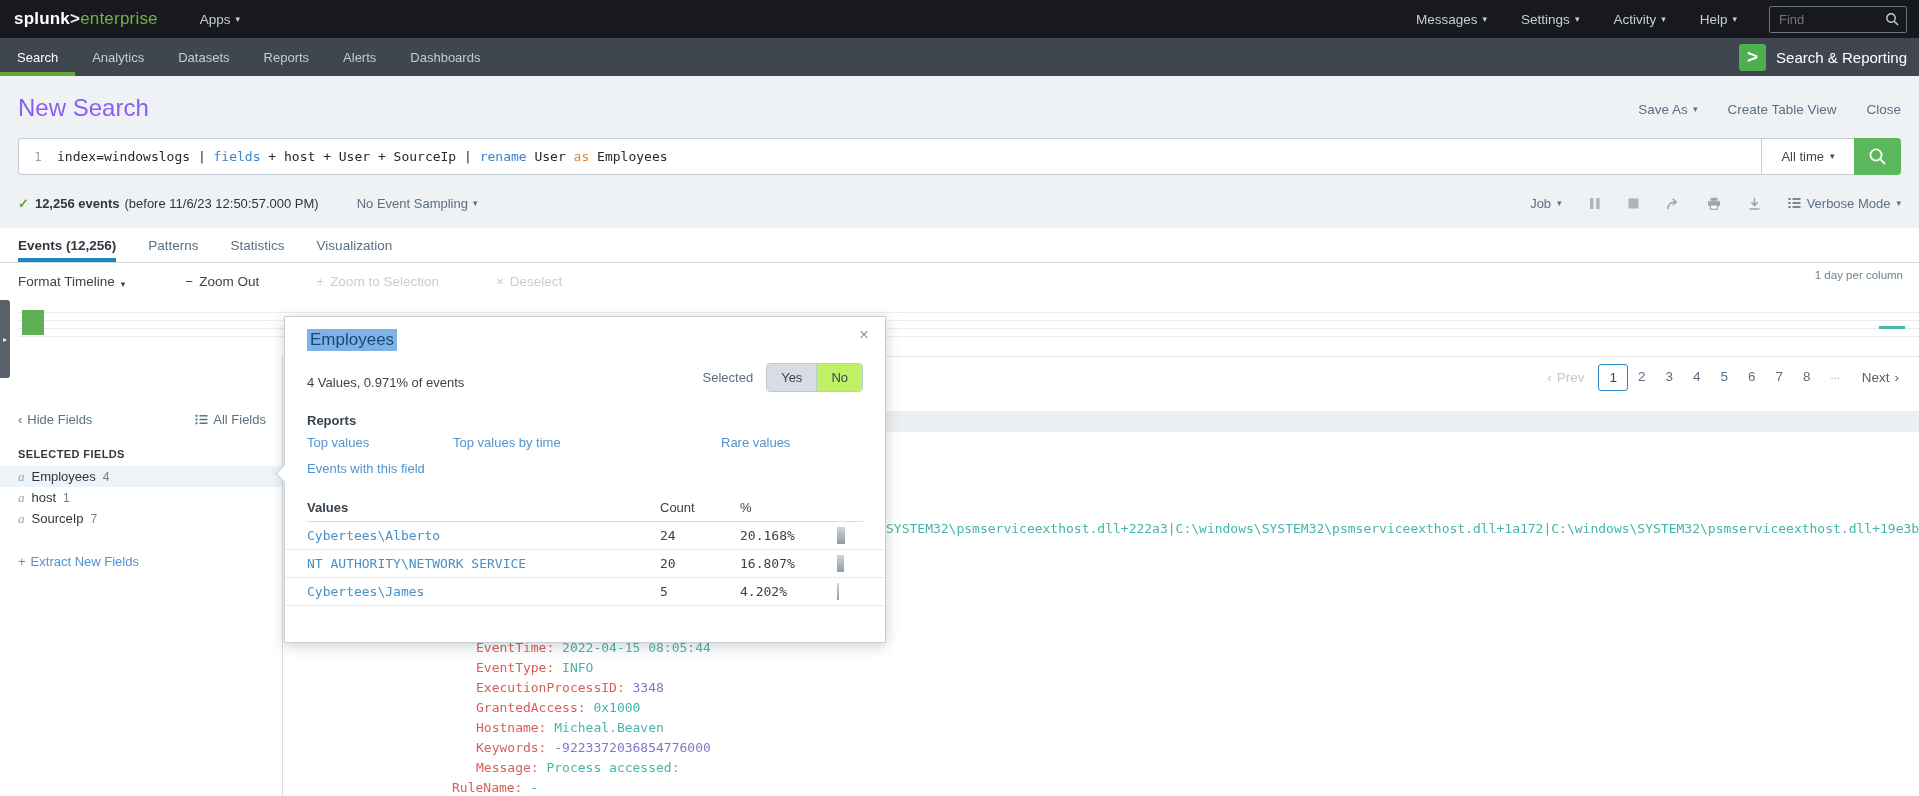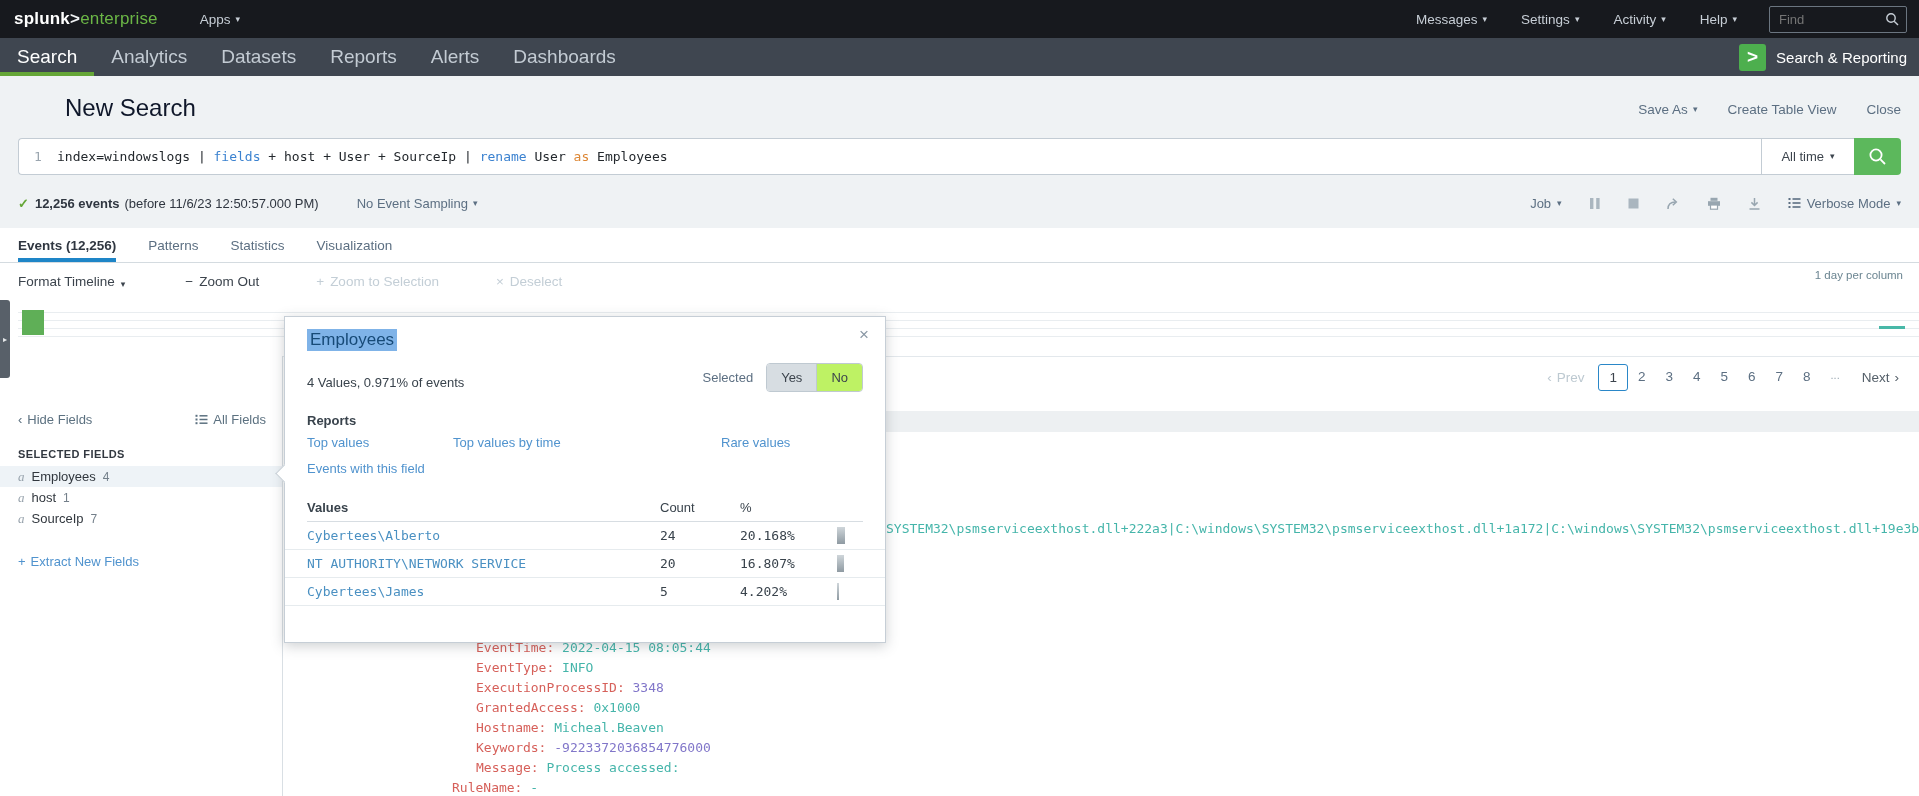--- a/index.html
+++ b/index.html
@@ -16,29 +16,29 @@
   .caret{font-size:9px;line-height:1;}
   .topmenus{margin-left:auto;display:flex;gap:34px;font-size:13.5px;}
   .topmenu-item{display:flex;align-items:center;gap:5px;cursor:pointer;}
   .find-box{margin:0 12px 0 32px;width:122px;height:25px;border:1px solid #6b7580;border-radius:2px;display:flex;align-items:center;padding:0 7px;}
   .find-input{flex:1;min-width:0;background:transparent;border:none;outline:none;color:#c7ced6;font-size:13px;font-family:"Liberation Sans",sans-serif;}
   .find-box svg{flex:none;}
 
   
   .appbar{position:absolute;left:0;top:38px;right:0;height:38px;background:#3f4650;display:flex;align-items:stretch;color:#c3cbd3;z-index:20;}
   .appnav{display:flex;}
-  .appnav-item{display:flex;align-items:center;padding:12px 17px;font-size:19px;position:relative;cursor:pointer;}
+  .appnav-item{display:flex;align-items:center;padding:12px 17px;font-size:13px;position:relative;cursor:pointer;}
   .appnav-item.active{color:#fff;}
   .appnav-item.active::after{content:"";position:absolute;left:0;right:0;bottom:0;height:4px;background:#65a637;}
   .appbar-right{margin-left:auto;display:flex;align-items:center;gap:10px;margin-right:12px;color:#fff;font-size:15px;cursor:pointer;}
   .app-icon{width:27px;height:27px;background:#4daf4e;border-radius:3px;color:#fff;font-weight:bold;display:flex;align-items:center;justify-content:center;font-size:19px;padding-bottom:1px;box-sizing:border-box;}
 
   
   .header-sec{position:absolute;left:0;top:76px;right:0;height:152px;background:#eff2f4;}
-  .page-title{position:absolute;left:18px;top:18px;font-size:24px;color:#0f172a;margin-left:47px;}
+  .page-title{position:absolute;left:18px;top:18px;font-size:24px;color:#8b5cf6;}
   .header-actions{position:absolute;right:18px;top:26px;display:flex;gap:30px;font-size:13.5px;color:#5c6f82;}
   .header-action{cursor:pointer;display:flex;align-items:center;gap:5px;text-align:center;}
   .search-row{position:absolute;left:18px;right:18px;top:62px;height:37px;display:flex;}
   .query-box{flex:1;min-width:0;background:#fff;border:1px solid #c3ccd4;border-right:none;border-radius:4px 0 0 4px;display:flex;align-items:center;overflow:hidden;
              font-family:"DejaVu Sans Mono",monospace;font-size:13px;color:#23282d;}
   .line-num{width:38px;text-align:center;color:#9aa5af;flex:none;}
   .query{white-space:pre;}
   .q-cmd{color:#3b82d0;}
   .q-mod{color:#dd8735;}
   .time-box{width:92px;flex:none;background:#fff;border:1px solid #c3ccd4;border-right:none;display:flex;align-items:center;justify-content:center;gap:6px;font-size:13px;color:#3c444d;cursor:pointer;}

